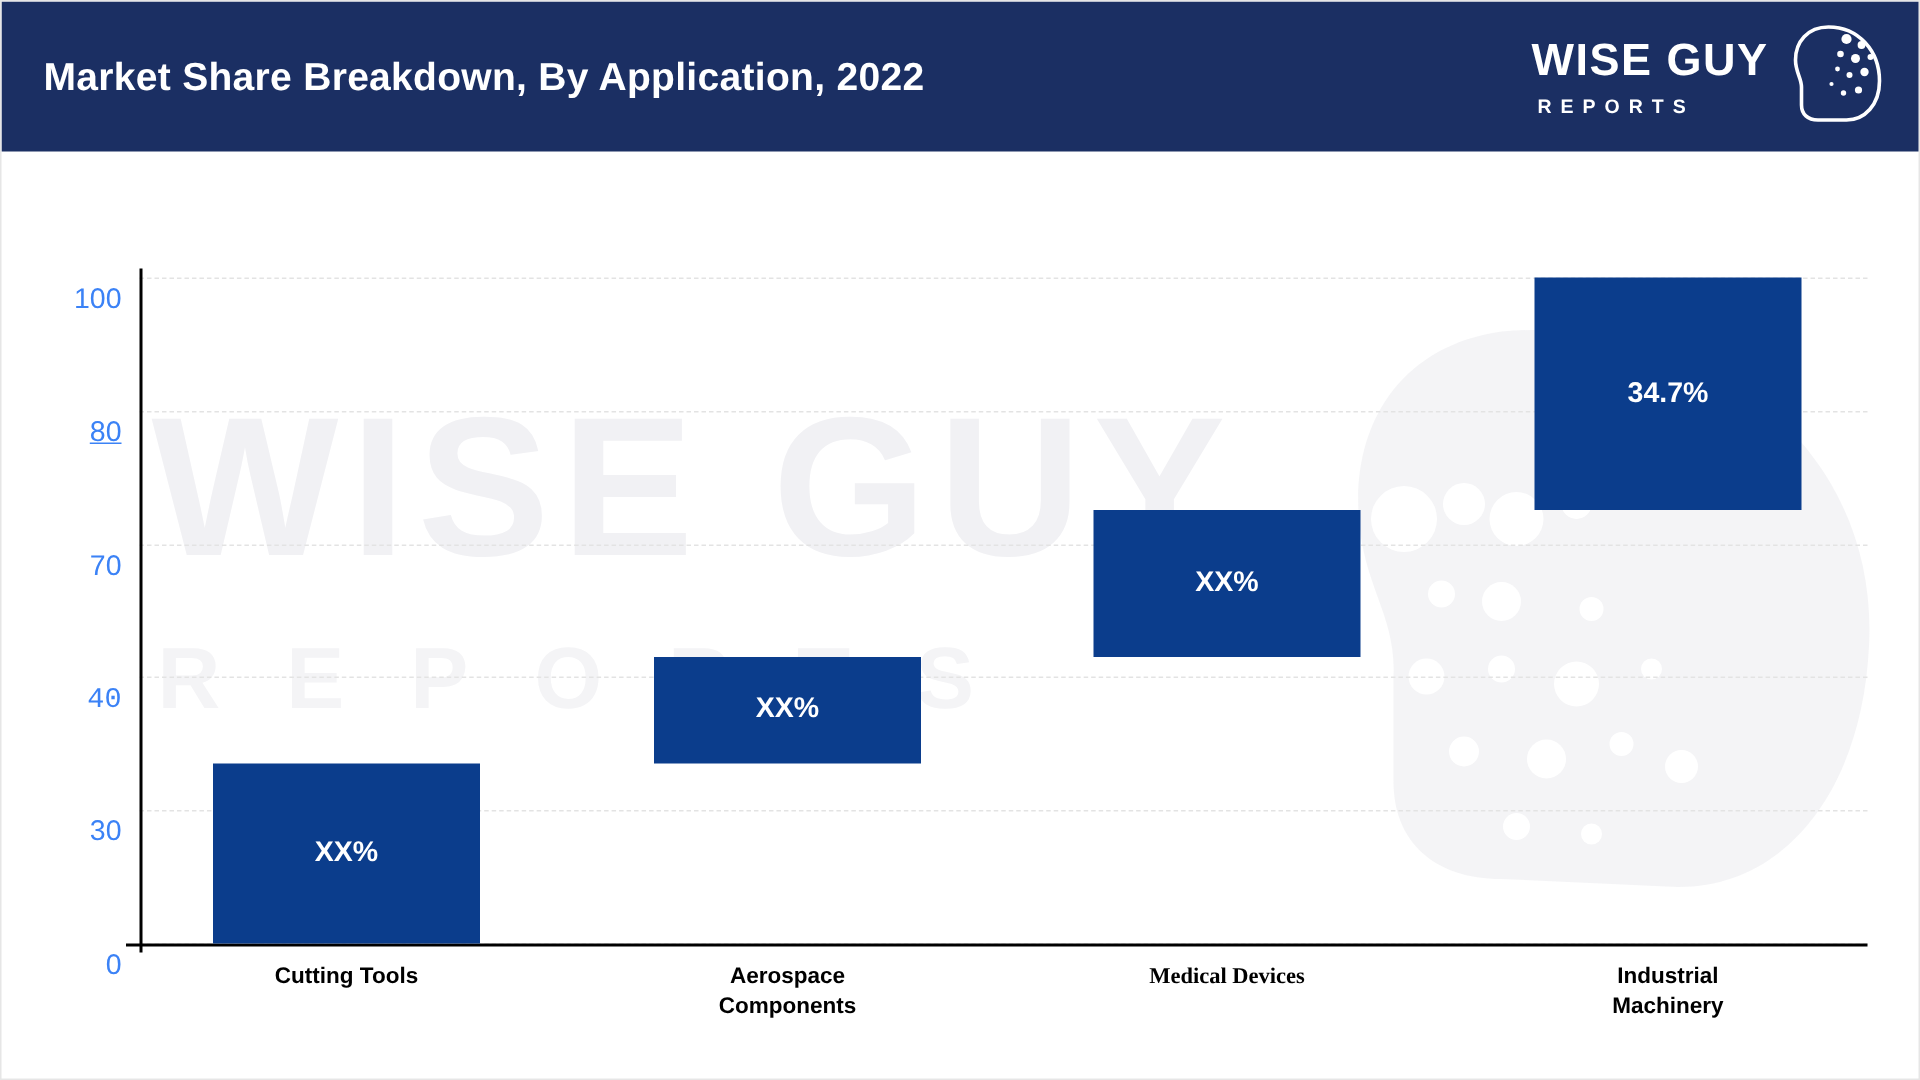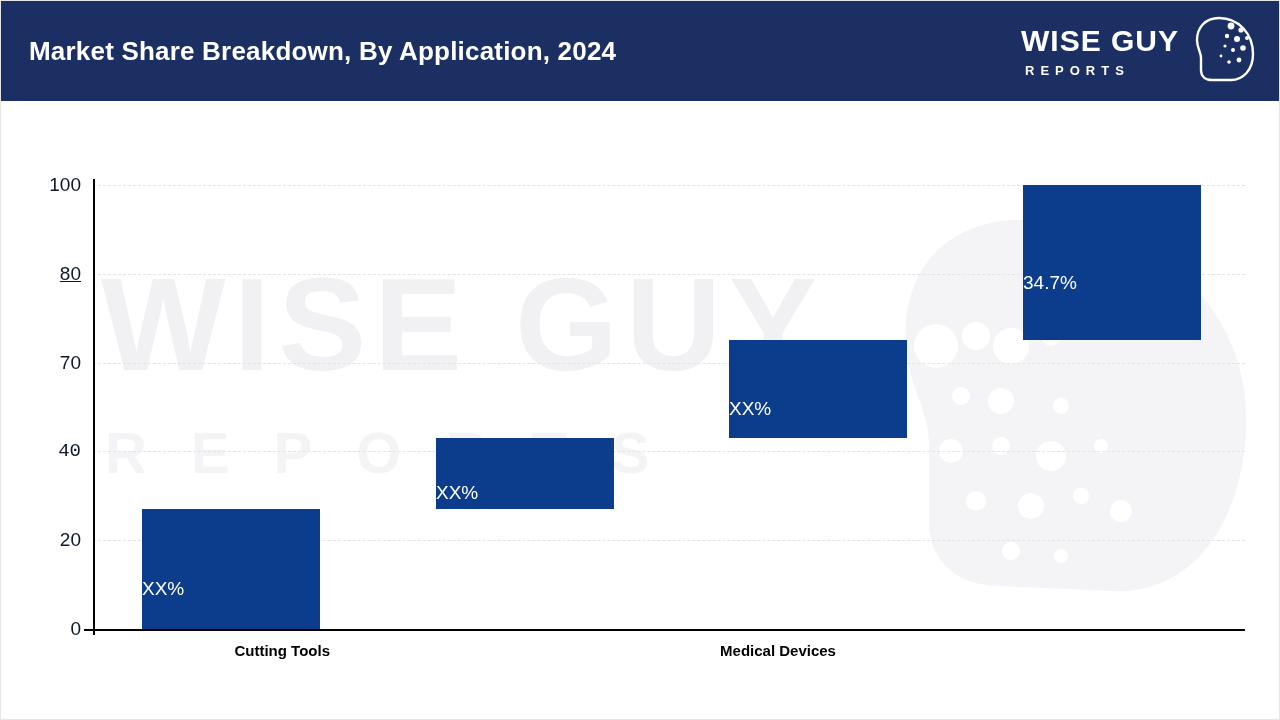--- a/index.html
+++ b/index.html
@@ -141,60 +141,61 @@
     top: 528px;
     width: 1161px;
     height: 0;
     border-top: 2px solid #000000;
   }
   .ytick {
     position: absolute;
     right: 0;
     transform: translateY(-50%);
     font-size: 19px;
-    color: #0f172a;
+    color: #3b82f6;
     text-align: center;
+    margin-top: 15px;
   }
   .ytick-wrap {
     position: absolute;
     left: 0;
     top: 0;
     width: 80px;
     height: 620px;
   }
   .bar {
     position: absolute;
     background: #0b3d8c;
   }
   .bar-label {
     position: absolute;
     width: 100%;
+    text-align: center;
     color: #ffffff;
     font-size: 19px;
-    font-weight: normal;
+    font-weight: bold;
     top: 50%;
     transform: translateY(-50%);
-    margin-top: 20px;
   }
   .xlabel {
     position: absolute;
     text-align: center;
     font-size: 15px;
     font-weight: bold;
     color: #000000;
     line-height: 20px;
   }
 </style>
 </head>
 <body>
 
 <div class="page">
 
   <div class="header">
-    <div class="header-title">Market Share Breakdown, By Application, 2024</div>
+    <div class="header-title">Market Share Breakdown, By Application, 2022</div>
     <div class="logo">
       <div class="logo-main">WISE GUY</div>
       <div class="logo-sub">REPORTS</div>
       <svg class="logo-head" viewBox="0 0 78 78">
         <path d="M34 6 C20 6 12 16 12 28 C12 36 16 40 16 46 L16 58 C16 64 20 68 27 68 L46 68 C58 68 68 58 68 42 C68 22 54 6 34 6 Z" fill="none" stroke="#ffffff" stroke-width="2.4"></path>
         <circle cx="46" cy="14" r="3.4" fill="#ffffff"></circle>
         <circle cx="56" cy="18" r="2.6" fill="#ffffff"></circle>
         <circle cx="62" cy="26" r="2" fill="#ffffff"></circle>
         <circle cx="52" cy="27" r="3" fill="#ffffff"></circle>
         <circle cx="42" cy="24" r="2.2" fill="#ffffff"></circle>
@@ -249,21 +250,21 @@
       <div class="gridline" style="top:266.4px;"></div>
       <div class="gridline" style="top:355.2px;"></div>
       <div class="gridline" style="top:444px;"></div>
     </div>
 
     <div class="axis-y"></div>
     <div class="axis-x"></div>
 
     <div class="ytick-wrap">
       <div class="ytick" style="top:528px;">0</div>
-      <div class="ytick" style="top:439.2px;">20</div>
+      <div class="ytick" style="top:439.2px;">30</div>
       <div class="ytick" style="top:350.4px;font-family:Liberation Mono, monospace;">40</div>
       <div class="ytick" style="top:261.6px;">70</div>
       <div class="ytick" style="top:172.8px;text-decoration:underline;">80</div>
       <div class="ytick" style="top:84px;">100</div>
     </div>
 
     <div class="bar" style="left:141px; width:178px; top:408.0px; height:120.0px;">
       <div class="bar-label">XX%</div>
     </div>
 
@@ -272,17 +273,19 @@
     </div>
 
     <div class="bar" style="left:728px; width:178px; top:239.2px; height:97.7px;">
       <div class="bar-label">XX%</div>
     </div>
 
     <div class="bar" style="left:1022px; width:178px; top:84.0px; height:155.2px;">
       <div class="bar-label">34.7%</div>
     </div>
 
-    <div class="xlabel" style="left:131px; top:540px; width:198px;text-align:right;">Cutting Tools</div>
-    <div class="xlabel" style="left:678px; top:540px; width:198px;">Medical Devices</div>
+    <div class="xlabel" style="left:131px; top:540px; width:198px;">Cutting Tools</div>
+    <div class="xlabel" style="left:455px; top:540px; width:138px;">Aerospace Components</div>
+    <div class="xlabel" style="left:718px; top:540px; width:198px;font-family:Liberation Serif, serif;">Medical Devices</div>
+    <div class="xlabel" style="left:1043px; top:540px; width:136px;">Industrial Machinery</div>
 
   </div>
 </div>
 
 </body></html>

